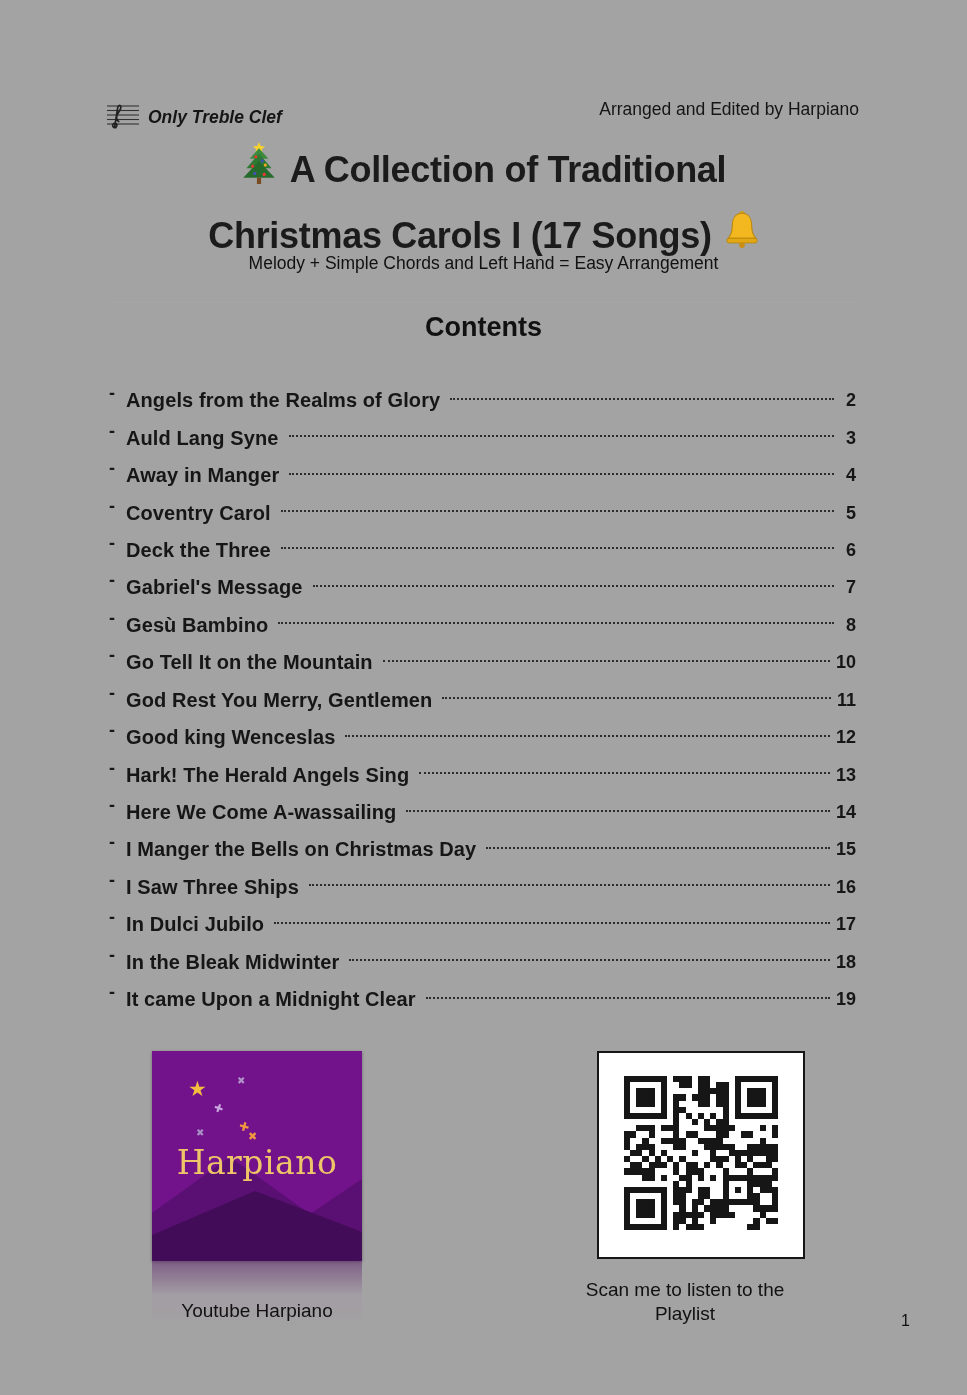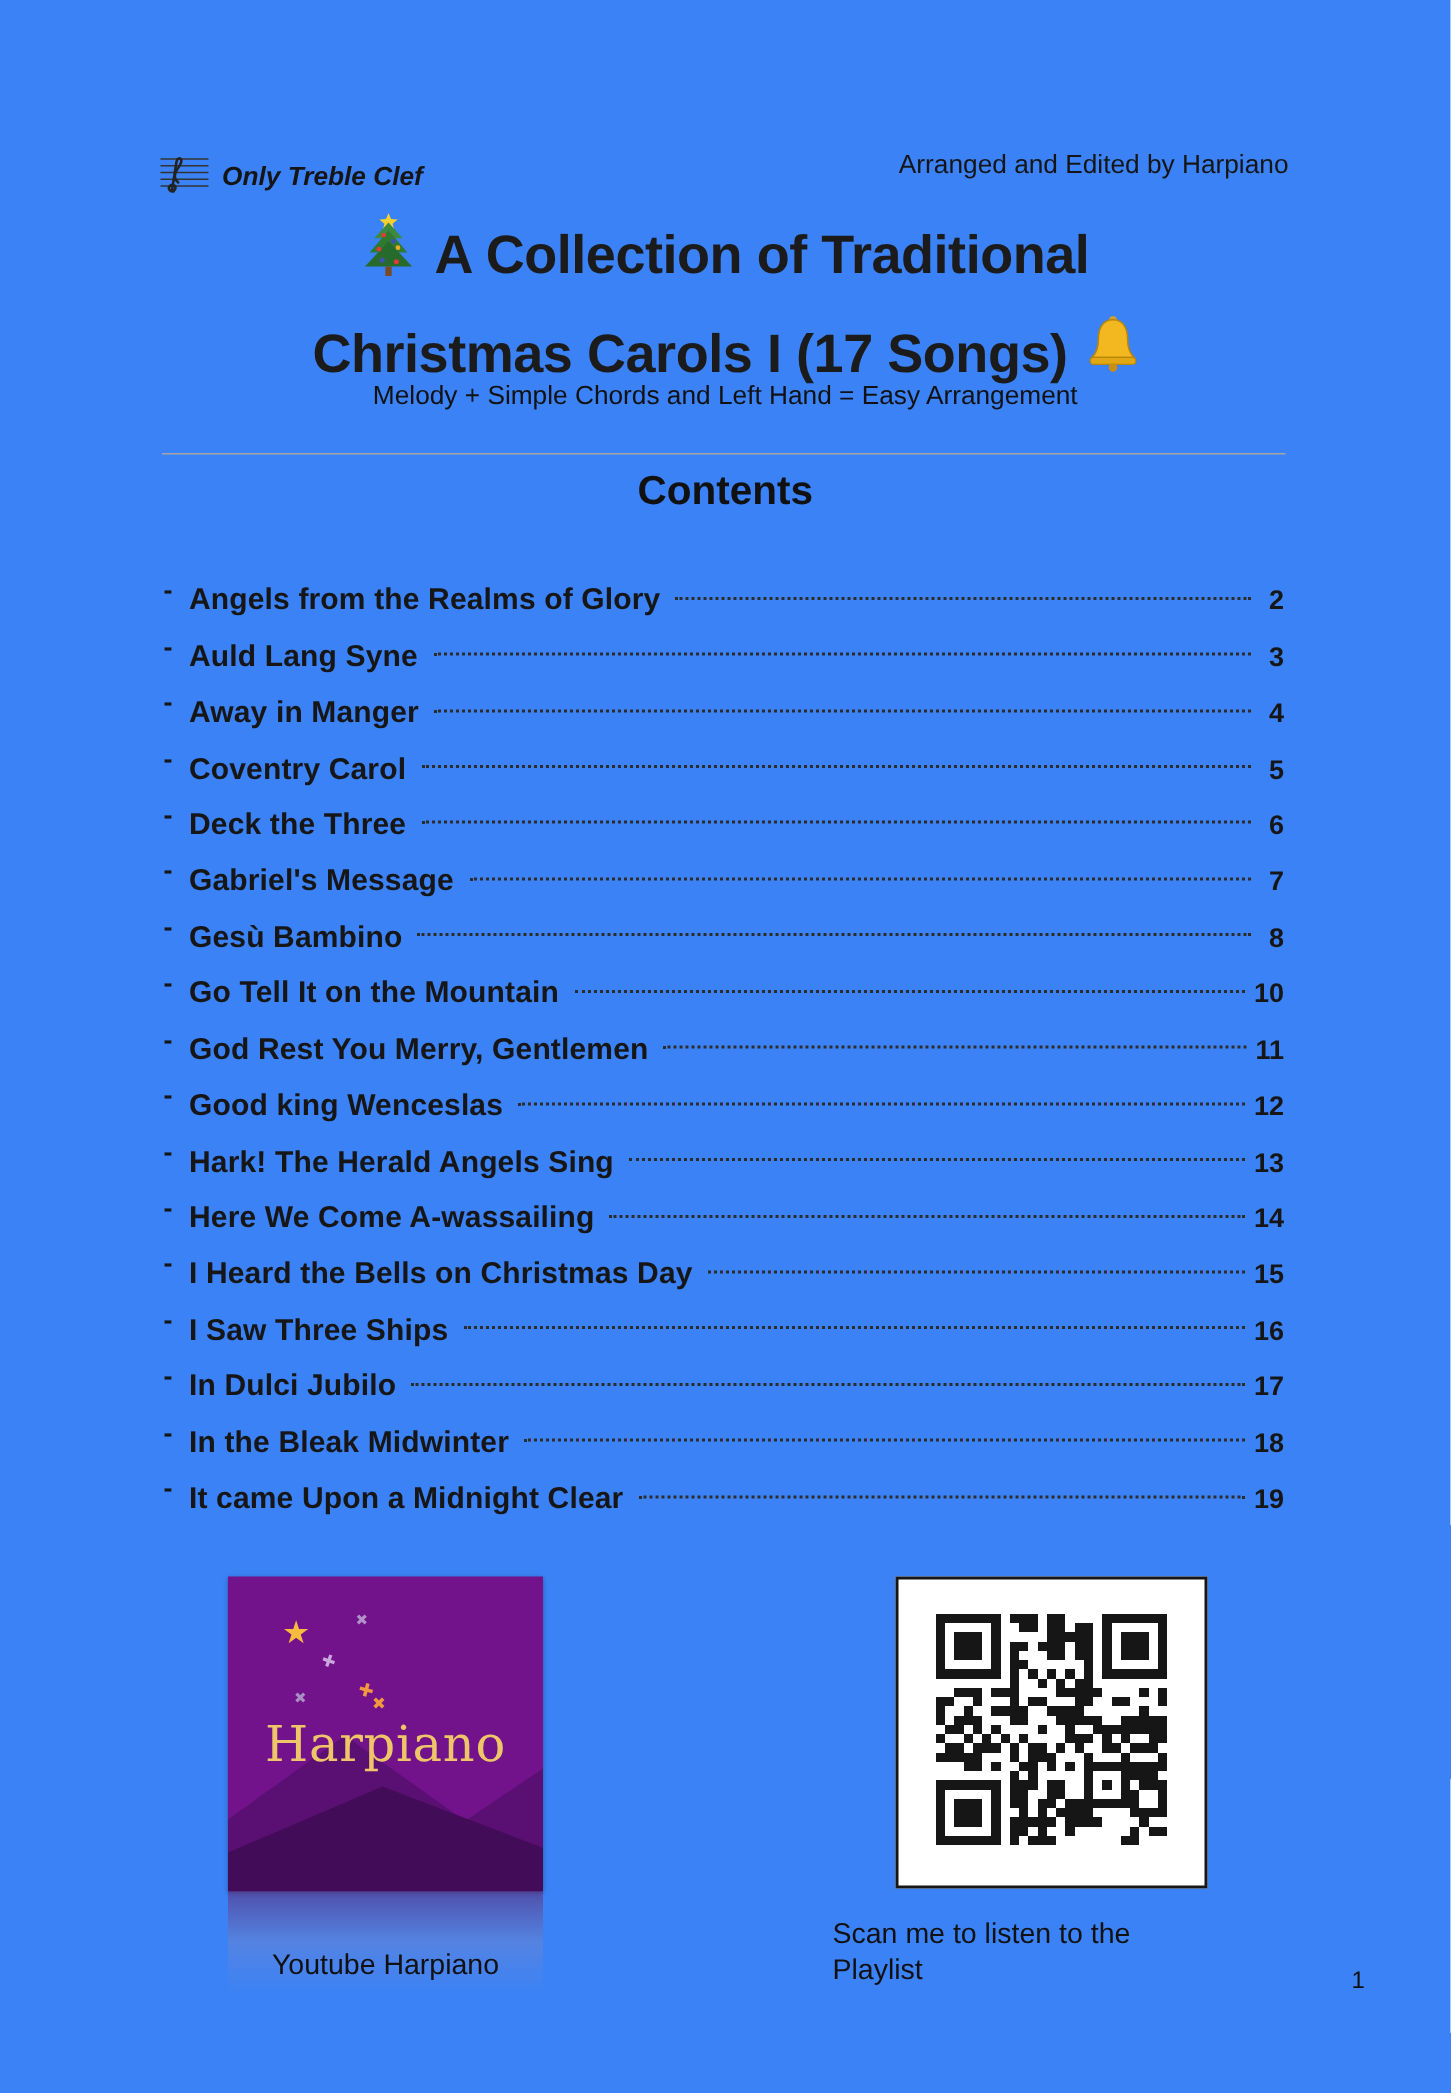--- a/index.html
+++ b/index.html
@@ -1,17 +1,17 @@
 <!DOCTYPE html>
 <html><head>
 <meta charset="utf-8">
 <style>
   html,body{margin:0;padding:0;background:#ffffff;}
   .page{
-    position:relative;width:967px;height:1395px;background:#3b82f6;
+    position:relative;width:967px;height:1395px;background:#a3a3a3;
     font-family:"Liberation Sans",sans-serif;color:#161616;overflow:hidden;
   }
   
   .header-left{position:absolute;left:106px;top:100px;display:flex;align-items:center;gap:8px;}
   .header-left-label{font-size:17.5px;font-style:italic;font-weight:bold;color:#151515;}
   .header-right{position:absolute;top:99px;right:108px;font-size:17.5px;color:#151515;}
   
   .title{position:absolute;left:0;width:967px;top:130px;text-align:center;
     font-weight:bold;font-size:36px;line-height:52px;letter-spacing:-0.3px;color:#1b1b1b;}
   .title-line{display:flex;justify-content:center;align-items:center;gap:13px;margin-top:12px;}
@@ -32,21 +32,21 @@
   .logo-mountains{position:absolute;left:0;top:0;width:210px;height:210px;}
   .logo-text{position:absolute;left:0;width:210px;top:92px;text-align:center;
     font-family:"DejaVu Serif",serif;font-weight:normal;font-size:33px;color:#EEC568;letter-spacing:0.5px;}
   .spark{position:absolute;line-height:1;}
   .logo-reflection{position:absolute;left:152px;top:1261px;width:210px;height:80px;
     background:linear-gradient(to bottom, rgba(96,40,110,0.55), rgba(160,135,165,0.25) 42%, rgba(255,255,255,0) 85%);}
   .logo-caption{position:absolute;left:127px;top:1300px;width:260px;text-align:center;font-size:19px;color:#111;}
   
   .qr-box{position:absolute;left:597px;top:1051px;width:208px;height:208px;border:2.5px solid #161616;
     background:#fff;box-sizing:border-box;display:flex;align-items:center;justify-content:center;}
-  .qr-caption{position:absolute;left:555px;top:1278px;width:260px;
+  .qr-caption{position:absolute;left:555px;top:1278px;width:260px;text-align:center;
     font-size:19px;line-height:24px;color:#111;}
   .page-number{position:absolute;left:901px;top:1312px;font-size:16px;color:#111;}
 </style>
 </head>
 <body>
 
 <div class="page">
 
   <div class="header-left">
     <span>
@@ -184,21 +184,21 @@
 
     <div class="toc-row">
       <span class="toc-dash">-</span>
       <span class="toc-title">Here We Come A-wassailing</span>
       <span class="toc-dots"></span>
       <span class="toc-page">14</span>
     </div>
 
     <div class="toc-row">
       <span class="toc-dash">-</span>
-      <span class="toc-title">I Heard the Bells on Christmas Day</span>
+      <span class="toc-title">I Manger the Bells on Christmas Day</span>
       <span class="toc-dots"></span>
       <span class="toc-page">15</span>
     </div>
 
     <div class="toc-row">
       <span class="toc-dash">-</span>
       <span class="toc-title">I Saw Three Ships</span>
       <span class="toc-dots"></span>
       <span class="toc-page">16</span>
     </div>

